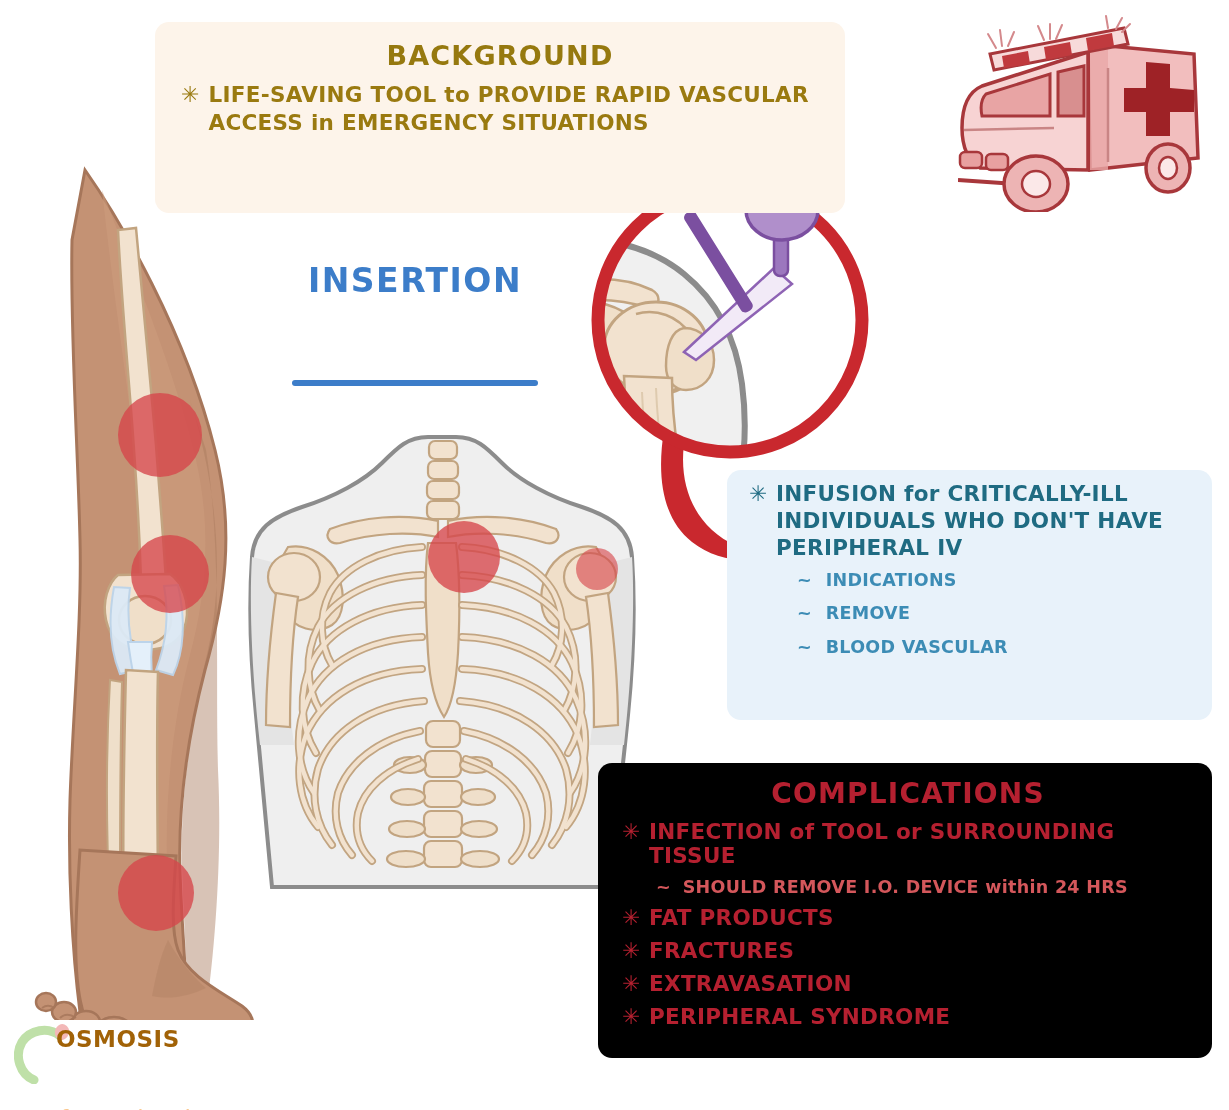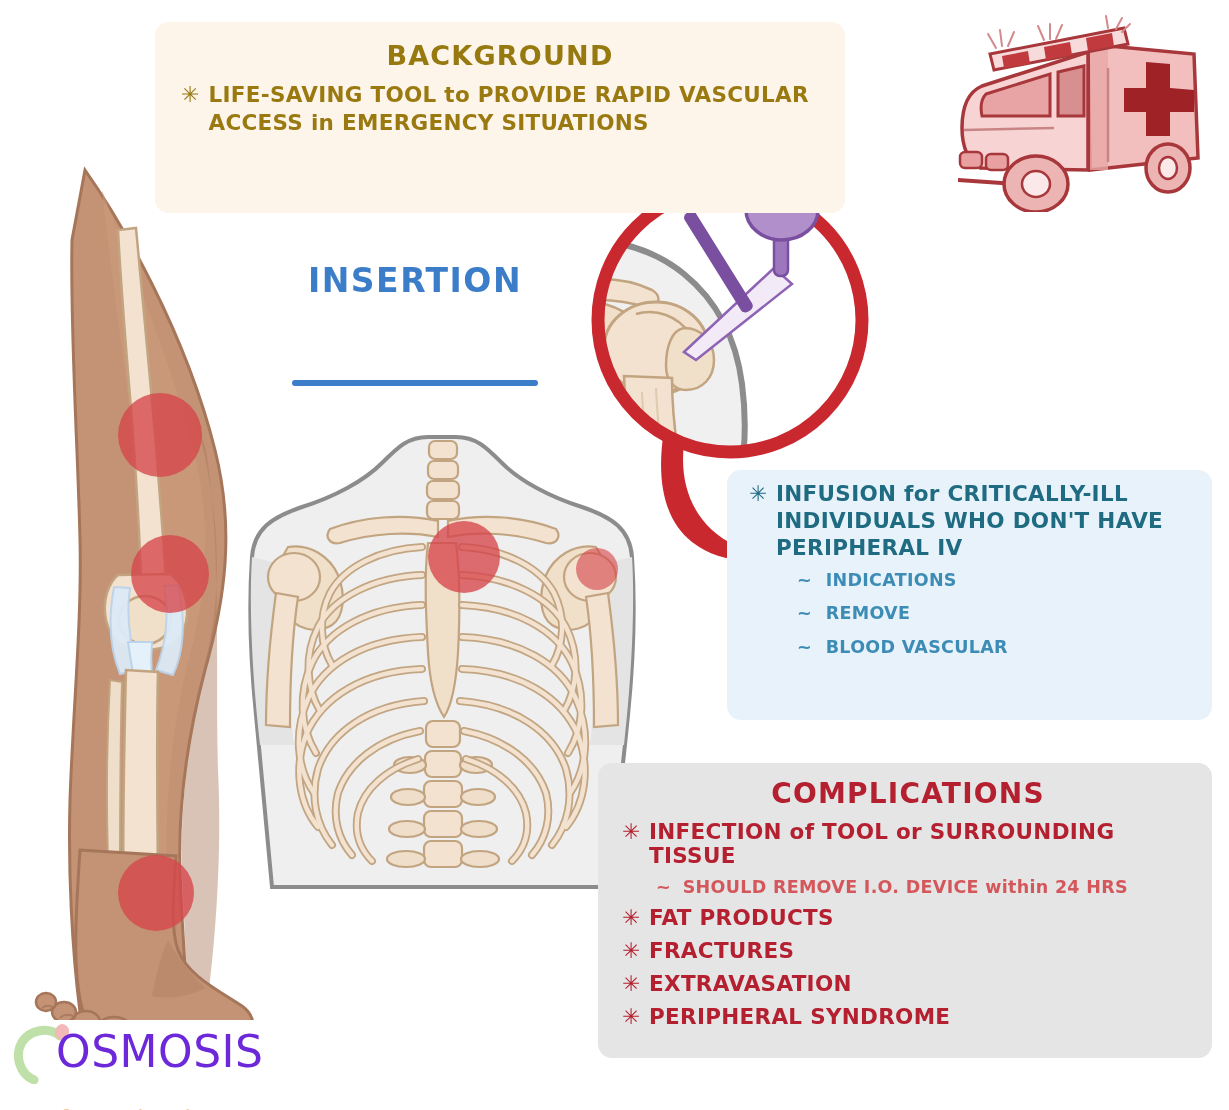--- a/index.html
+++ b/index.html
@@ -48,33 +48,33 @@
   }
   #indications-panel .panel-title{color:#1F6B82;font-size:28px;margin:4px 0 8px 0;}
   .ind-main{color:#1F6B82;font-size:21.5px;line-height:1.26;}
   .ind-main .bullet-mark{margin-right:9px;}
   .ind-sub{color:#3C8CB5;font-size:17.5px;line-height:1.1;margin-left:48px;margin-top:10px;}
   .ind-sub .bullet-mark{margin-right:14px;}
 
   
   #complications-panel{
     left:598px;top:763px;width:614px;height:295px;
-    background:#e5e5e5;border-radius:14px;padding:8px 18px 0 24px;
+    background:#000000;border-radius:14px;padding:8px 18px 0 24px;
   }
   #complications-panel .panel-title{color:#B52030;font-size:28px;margin:6px 0 10px 0;}
   .comp-main{color:#B52030;font-size:21.5px;line-height:1.12;margin-bottom:9px;}
   .comp-main .bullet-mark{margin-right:9px;}
   .comp-sub{color:#D4575B;font-size:17.5px;margin-left:34px;margin-bottom:9px;}
   .comp-sub .bullet-mark{margin-right:12px;}
 
   
   #osmosis-logo{position:absolute;left:8px;top:1018px;width:215px;height:84px;}
   #logo-word{
-    position:absolute;left:48px;top:8px;color:#6d28d9;
-    font-size:44px;font-weight:400;letter-spacing:.5px;
+    position:absolute;left:48px;top:8px;color:#a16207;
+    font-size:23px;font-weight:700;letter-spacing:.5px;
   }
   #logo-sub{
     position:absolute;left:52px;top:48px;color:#FAC88E;
     font-size:23px;font-weight:400;letter-spacing:.3px;margin-top:40px;
   }
   #logo-arc{position:absolute;left:6px;top:6px;}
   svg{display:block;}
   .art{position:absolute;}
 </style>
 </head>

